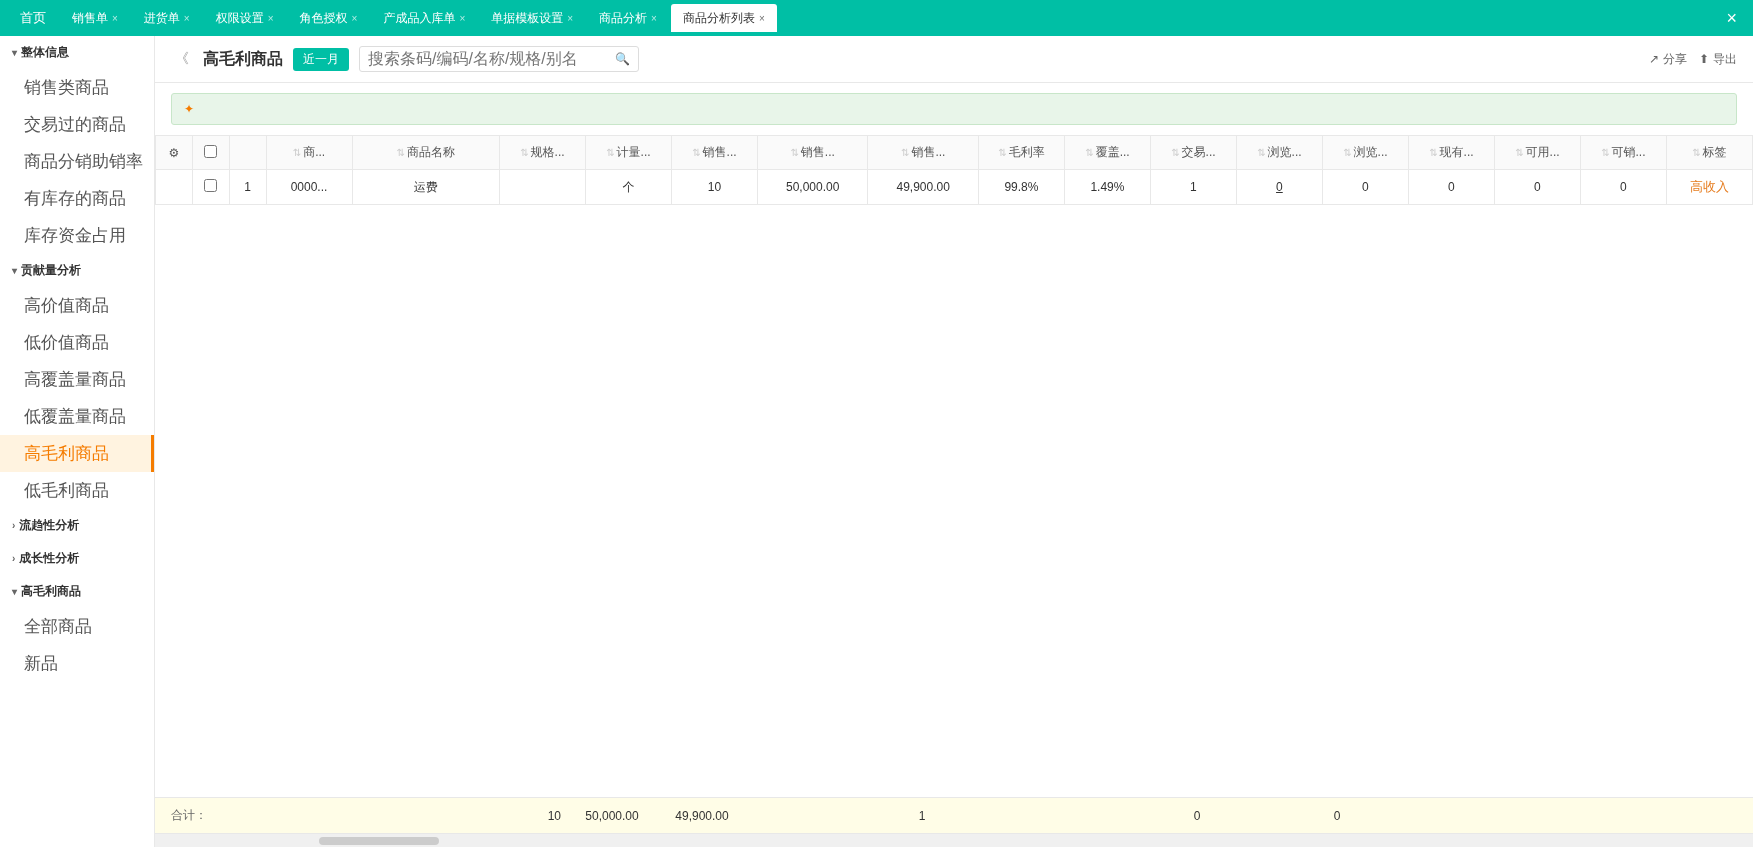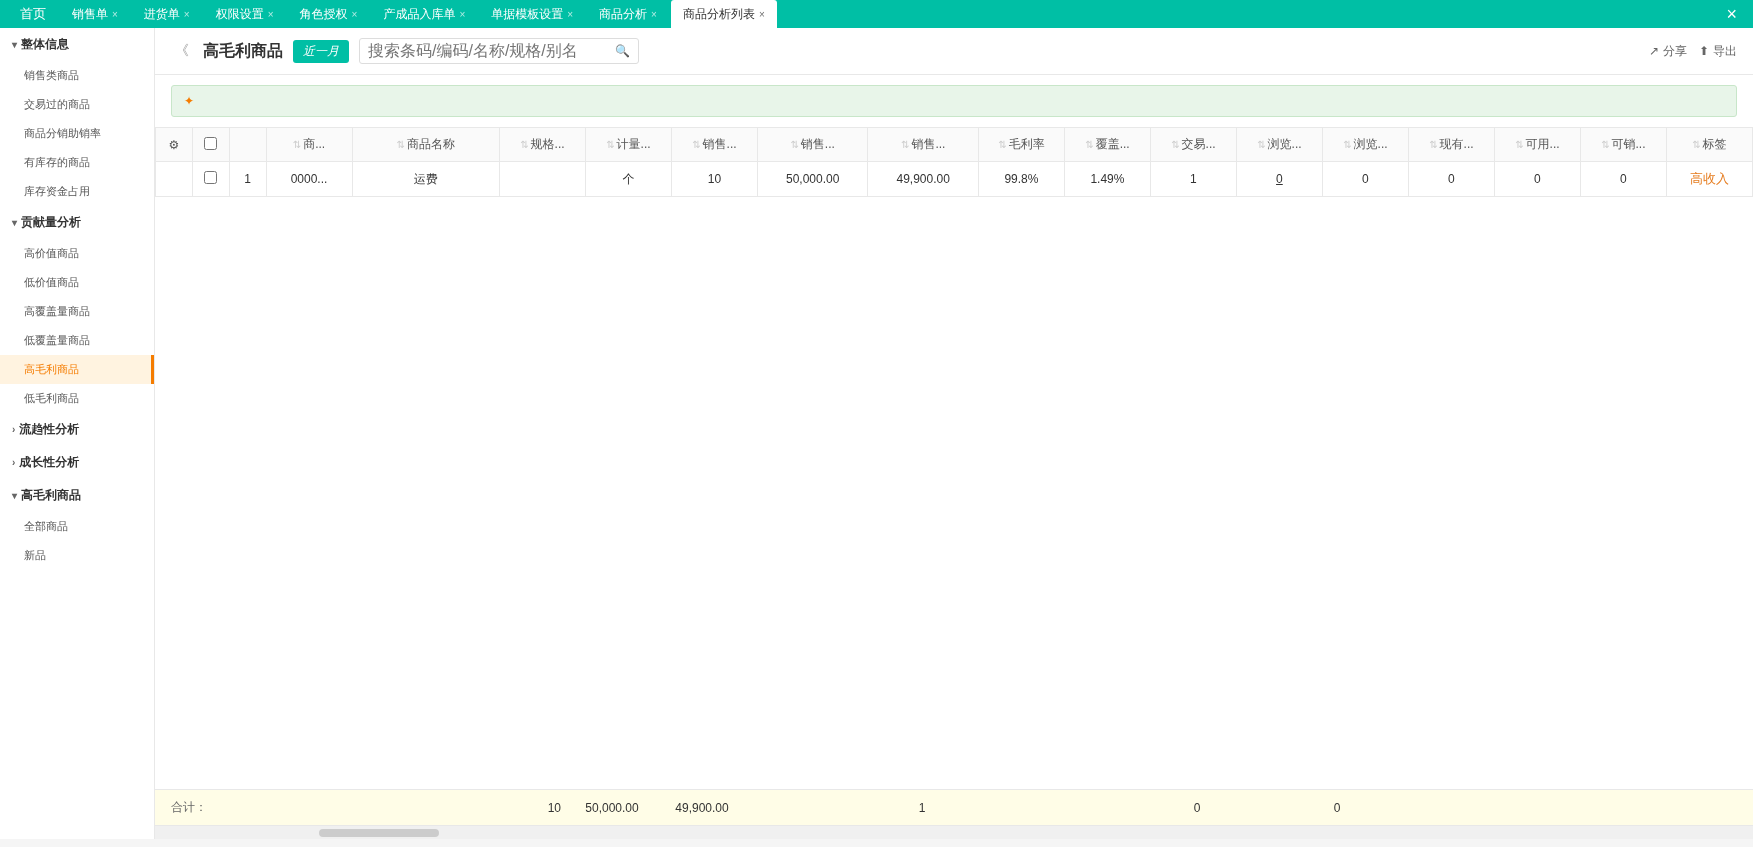--- a/index.html
+++ b/index.html
@@ -3,21 +3,21 @@
   <meta charset="utf-8">
   <style>
     * { box-sizing: border-box; margin: 0; padding: 0; font-family: 'Microsoft YaHei', Arial, sans-serif; font-size: 12px; }
     body { background: #f5f5f5; overflow: hidden; width: 1753px; height: 847px; }
 
     
     .top-nav {
       display: flex;
       align-items: center;
       background: #00bfa5;
-      height: 28px;
+      height: 36px;
       padding: 0 8px;
       color: white;
       gap: 2px;
     }
     .nav-tab {
       display: flex;
       align-items: center;
       padding: 0 12px;
       height: 28px;
       border-radius: 3px 3px 0 0;
@@ -60,21 +60,21 @@
       color: #333;
       font-weight: bold;
       cursor: pointer;
       font-size: 12px;
     }
     .sidebar-group-header .arrow { margin-right: 4px; font-size: 10px; color: #666; }
     .sidebar-item {
       padding: 7px 12px 7px 24px;
       color: #555;
       cursor: pointer;
-      font-size: 11px;
+      font-size: 17px;
       white-space: nowrap;
     }
     .sidebar-item.active { background: #fff3e0; color: #f57c00; border-right: 3px solid #f57c00; }
 
     
     .content-area {
       flex: 1;
       display: flex;
       flex-direction: column;
       overflow: hidden;
@@ -102,21 +102,20 @@
       color: #333;
     }
     .period-btn {
       background: #00bfa5;
       color: white;
       border: none;
       padding: 3px 10px;
       border-radius: 3px;
       cursor: pointer;
       font-size: 12px;
-      font-style: italic;
     }
     .search-box {
       display: flex;
       align-items: center;
       border: 1px solid #ddd;
       border-radius: 3px;
       padding: 3px 8px;
       gap: 4px;
       flex: 1;
       max-width: 280px;

